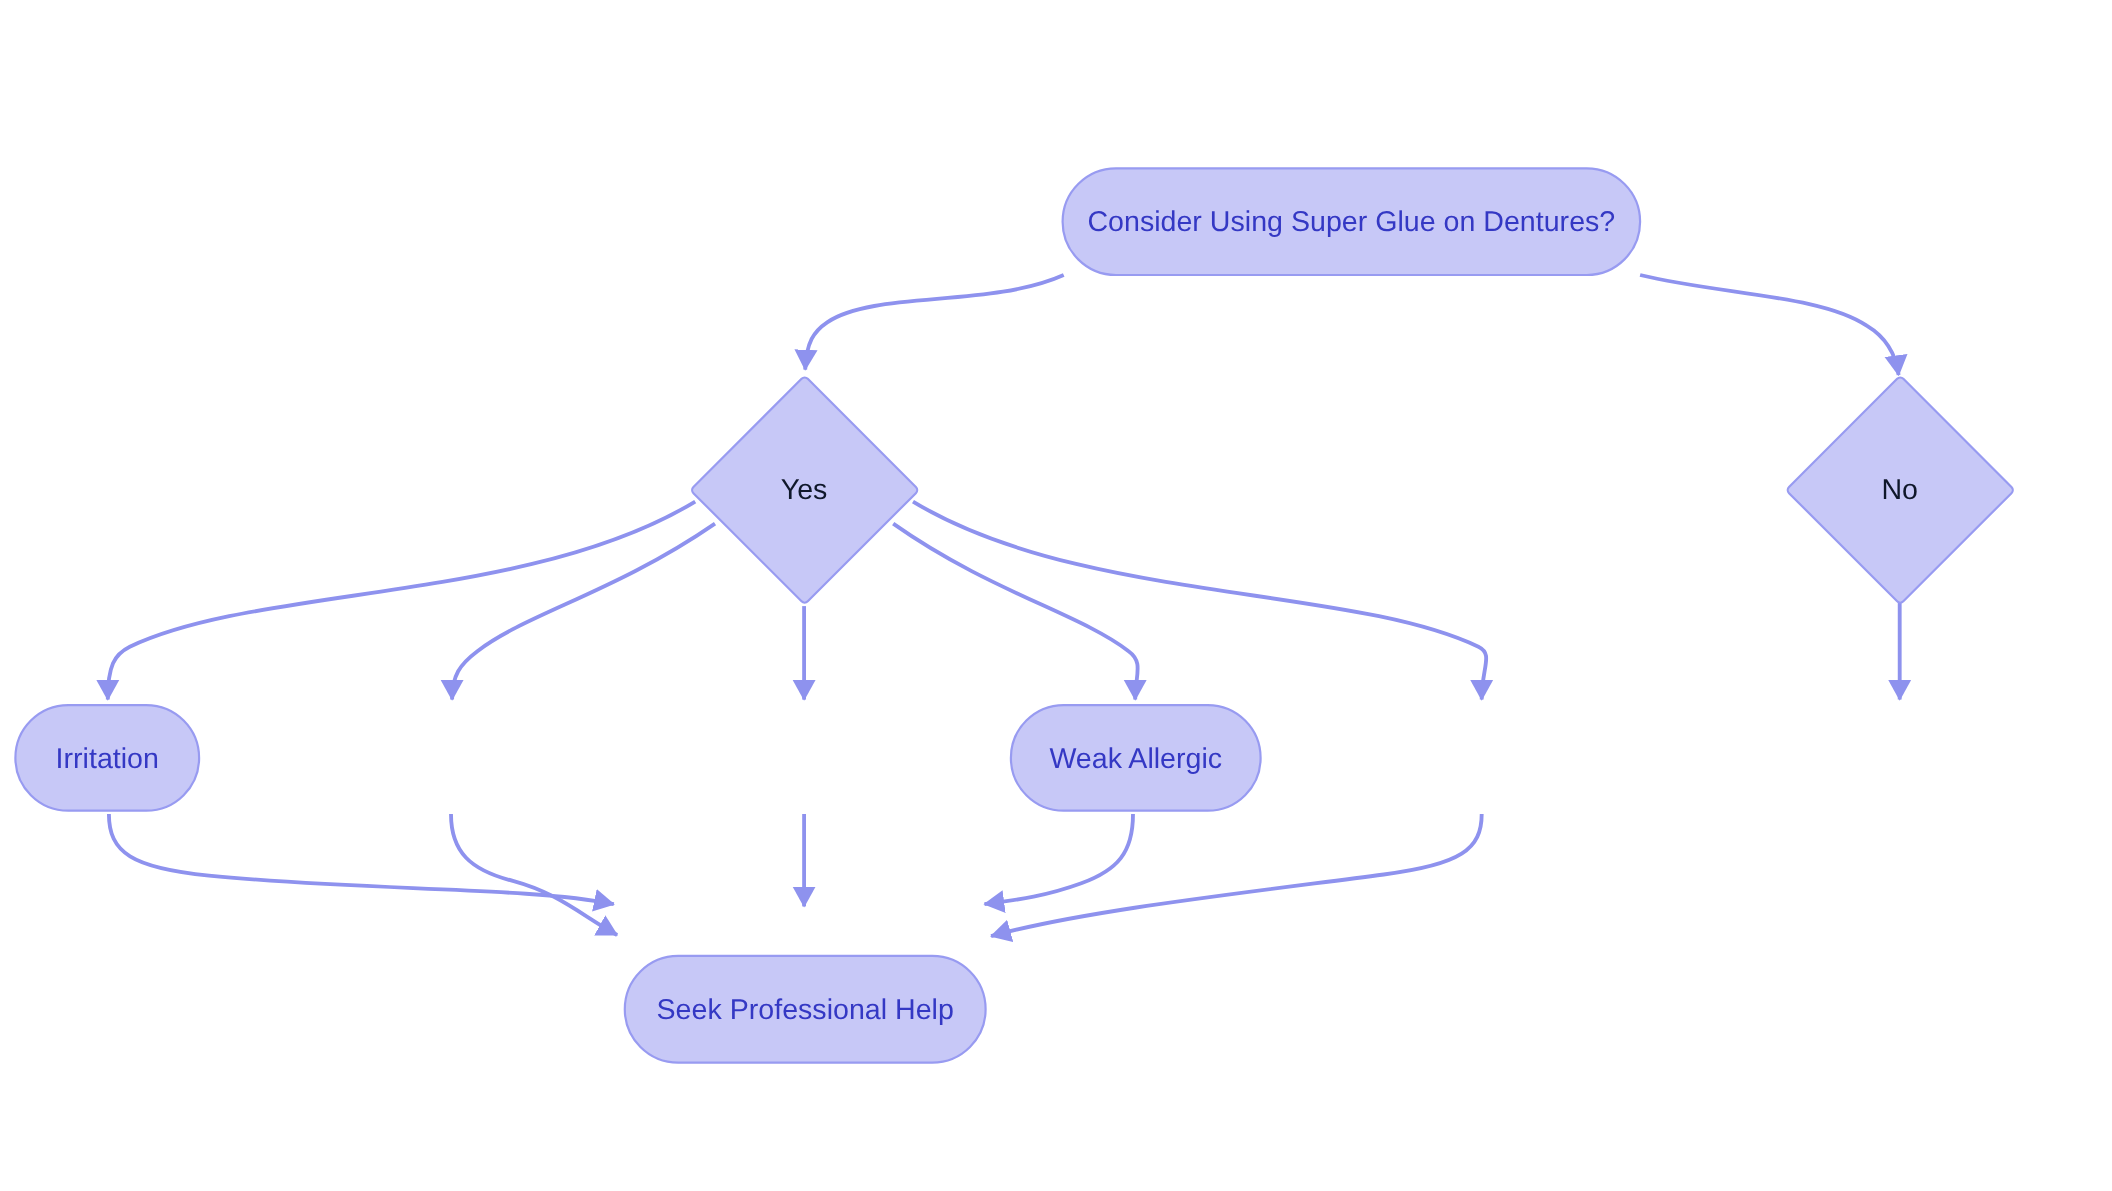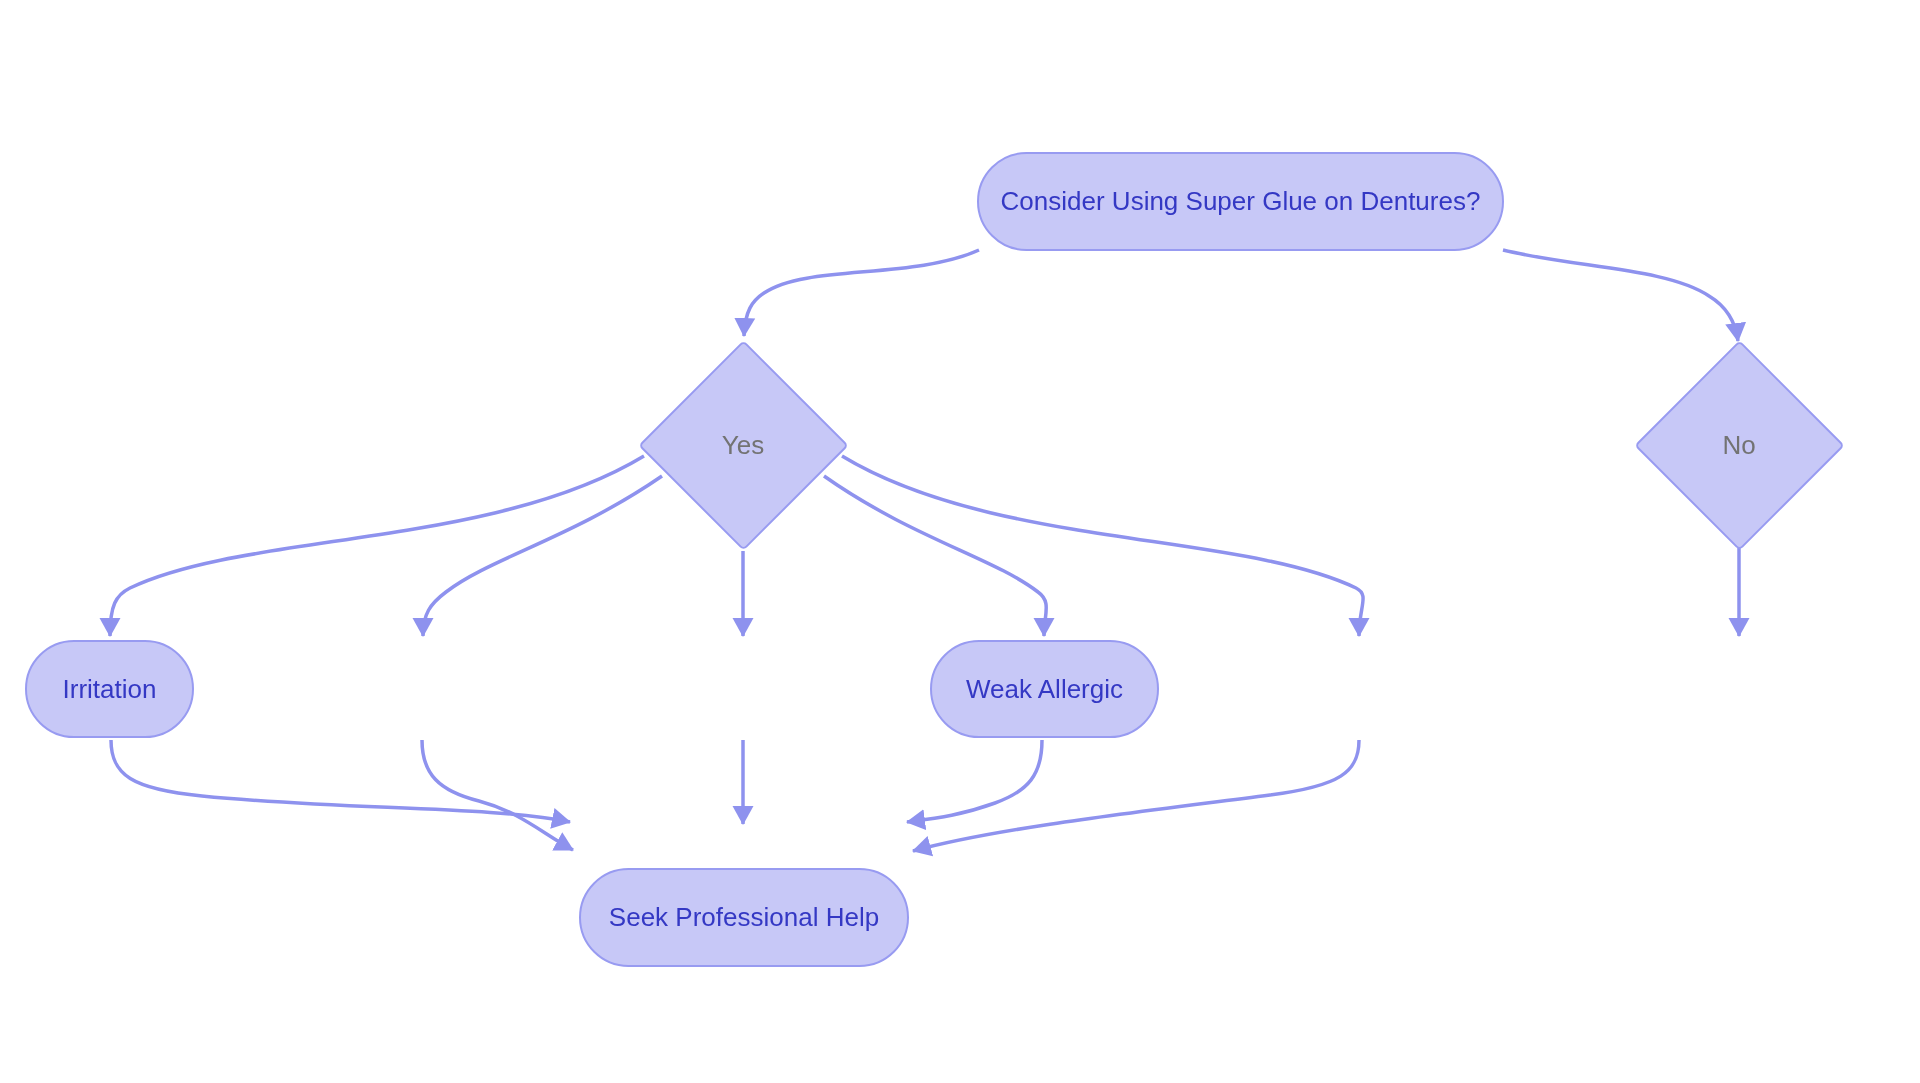--- a/index.html
+++ b/index.html
@@ -7,21 +7,20 @@
     padding: 0;
     background: #ffffff;
     font-family: "Liberation Sans", "DejaVu Sans", sans-serif;
   }
   #canvas {
     position: relative;
     width: 1832px;
     height: 1083px;
     background: #ffffff;
     overflow: hidden;
-    margin-left: 12px;
   }
   #edges {
     position: absolute;
     left: 0;
     top: 0;
     width: 1920px;
     height: 1083px;
   }
   .edge {
     fill: none;
@@ -52,21 +51,21 @@
     border-radius: 5px;
     transform: rotate(45deg);
   }
   .diamond-label {
     position: absolute;
     width: 149px;
     height: 149px;
     display: flex;
     align-items: center;
     justify-content: center;
-    color: #737373;
+    color: #0f172a;
     font-size: 26px;
   }
 </style>
 </head>
 <body>
 
 <div id="canvas">
 
   <svg id="edges" viewBox="0 0 1920 1083" xmlns="http://www.w3.org/2000/svg">
     <defs>

